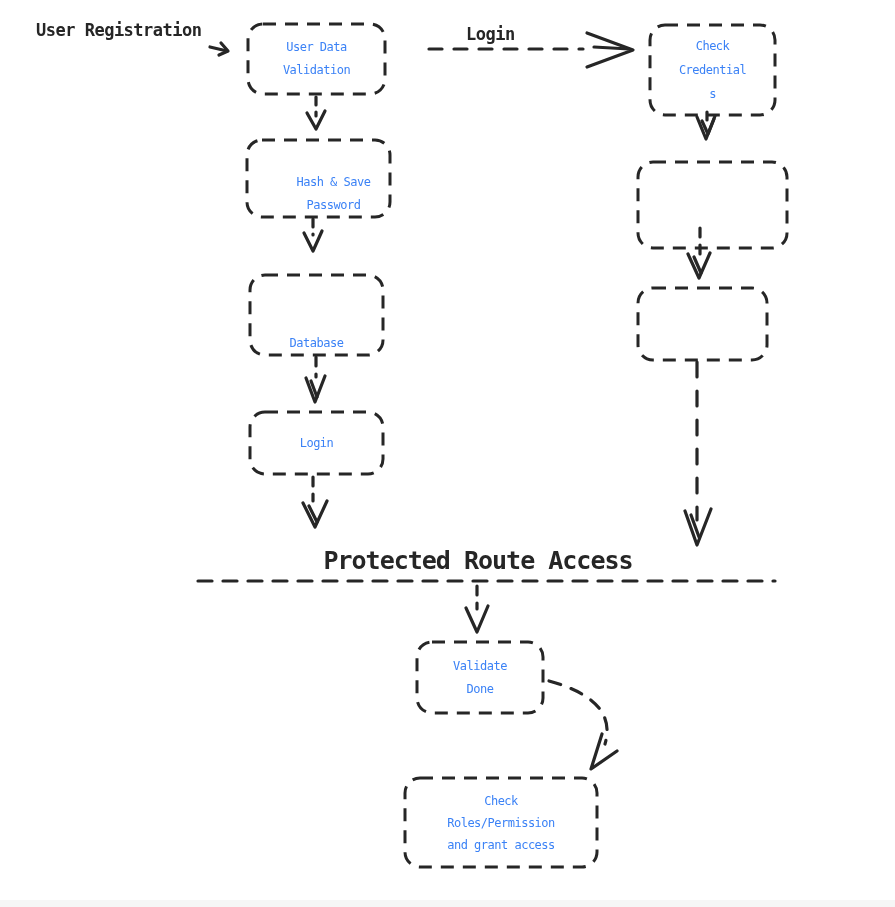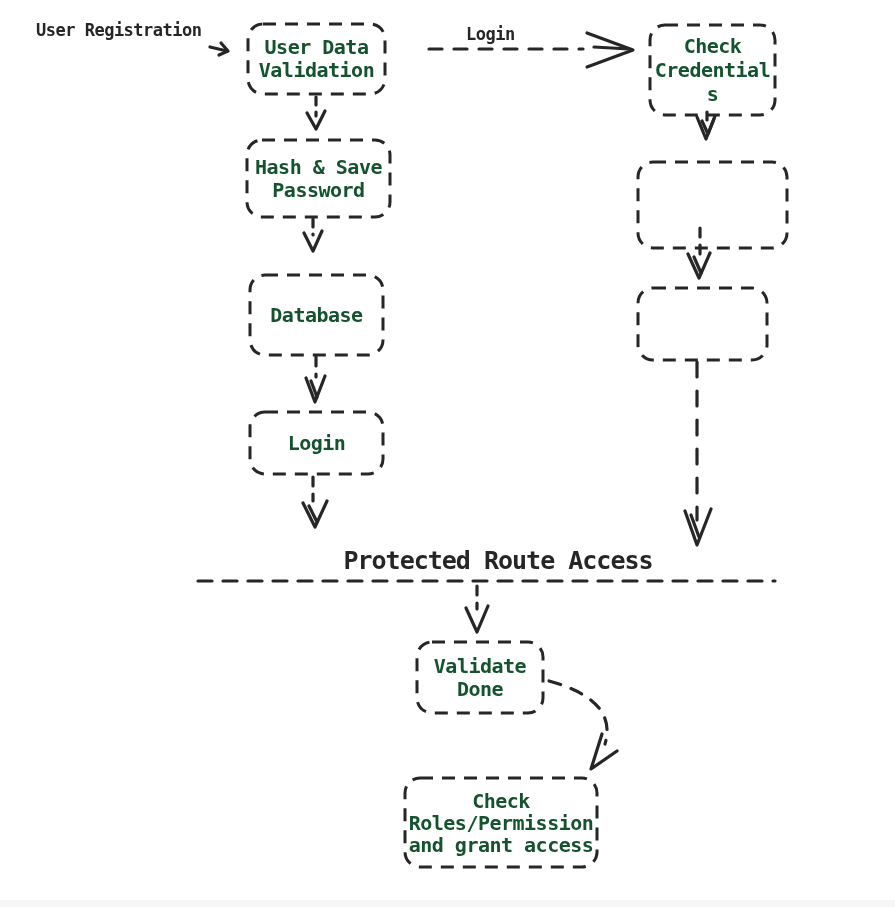--- a/index.html
+++ b/index.html
@@ -9,35 +9,35 @@
     background:#ffffff;
     overflow:hidden;
     font-family:"DejaVu Sans Mono", monospace;
     color:#262626;
   }
   #connectors{position:absolute;left:0;top:0;width:895px;height:907px;z-index:1;}
   .node{
     position:absolute;z-index:2;
     display:flex;align-items:center;justify-content:center;
     text-align:center;white-space:pre-line;
-    font-weight:bold;font-size:20px;line-height:23px;
-    letter-spacing:-0.5px;color:#14532d;
+    font-weight:normal;font-size:12px;line-height:23px;
+    letter-spacing:-0.5px;color:#3b82f6;
   }
   .lbl{
     position:absolute;z-index:2;font-weight:bold;color:#262626;
     white-space:nowrap;letter-spacing:-0.5px;
   }
   #lbl-user-registration{left:36px;top:20px;font-size:17px;text-align:right;}
   #lbl-login{left:466px;top:24px;font-size:17px;}
-  #lbl-protected{left:328px;top:546px;width:340px;text-align:center;font-size:25px;letter-spacing:-1px;}
+  #lbl-protected{left:308px;top:546px;width:340px;text-align:center;font-size:25px;letter-spacing:-1px;}
   
   #n-udv{left:248px;top:24px;width:137px;height:70px;}
   #n-cc{left:650px;top:25px;width:125px;height:90px;line-height:24px;}
-  #n-hash{left:247px;top:140px;width:143px;height:77px;}
-  #n-db{left:250px;top:275px;width:133px;height:80px;}
+  #n-hash{left:262px;top:140px;width:143px;height:77px;align-items:flex-end;}
+  #n-db{left:250px;top:275px;width:133px;height:80px;align-items:flex-end;}
   #n-done{left:250px;top:412px;width:133px;height:62px;}
   #n-gen{left:638px;top:162px;width:149px;height:86px;}
   #n-tok{left:638px;top:288px;width:129px;height:72px;}
   #n-vt{left:417px;top:642px;width:126px;height:71px;}
   #n-roles{left:405px;top:778px;width:192px;height:89px;line-height:22px;}
   .edge-line{stroke:#262626;stroke-width:3.2;fill:none;stroke-linecap:round;stroke-linejoin:round;}
   .box-outline{stroke:#262626;stroke-width:3;fill:none;stroke-dasharray:13 9;}
   #bottom-strip{position:absolute;left:0;bottom:0;width:895px;height:7px;background:#f6f6f6;z-index:3;}
 </style>
 </head>

